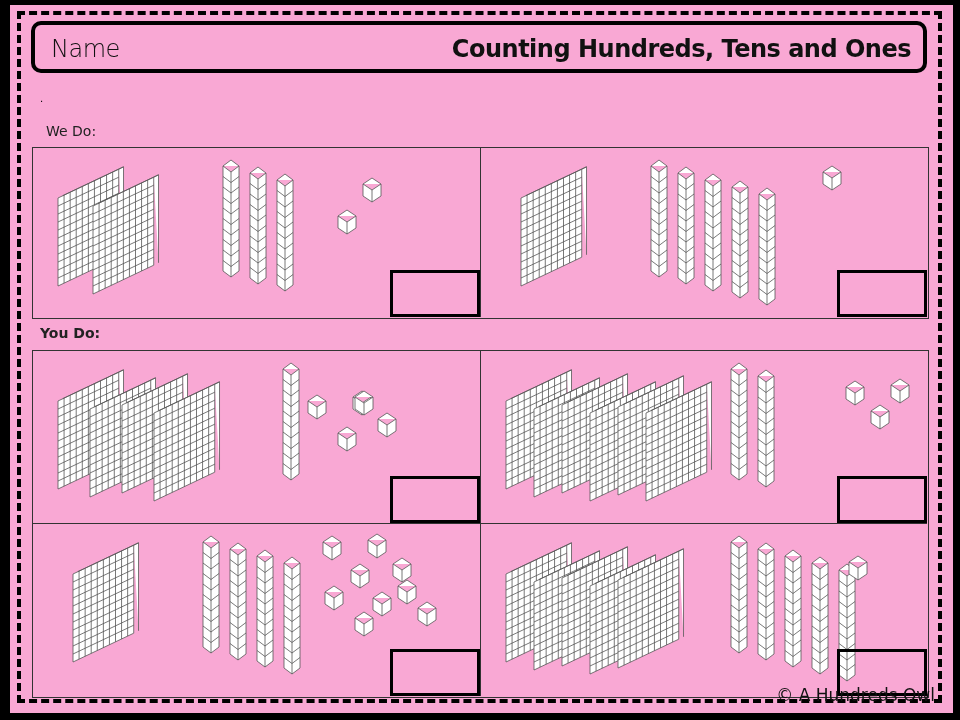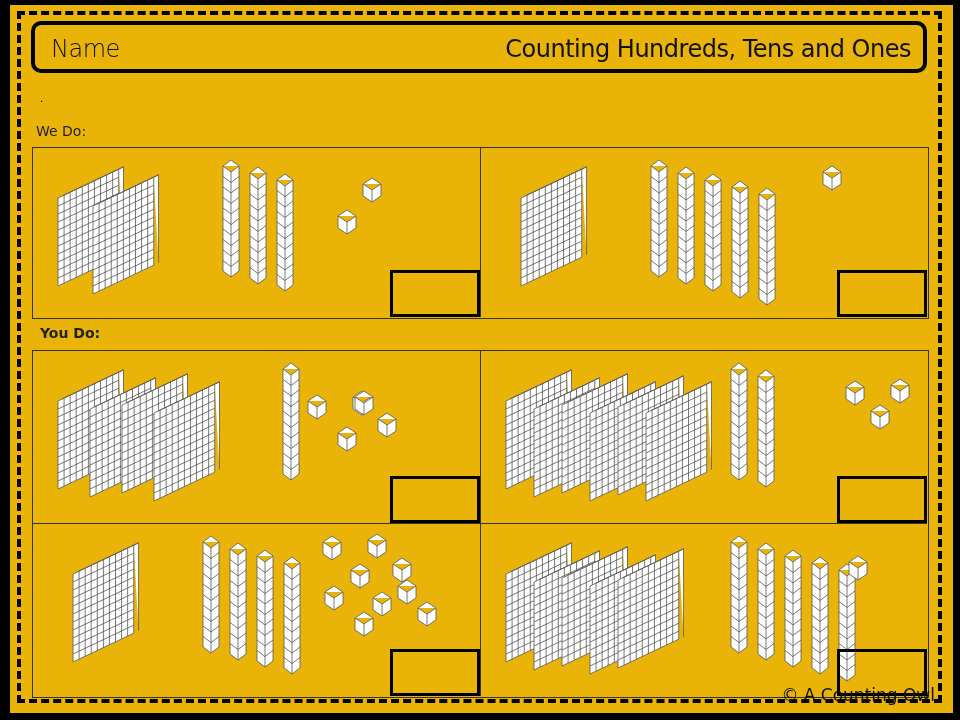--- a/index.html
+++ b/index.html
@@ -1,21 +1,21 @@
 <!DOCTYPE html>
 <html><head>
 <meta charset="utf-8">
 <style>
   html, body { margin:0; padding:0; }
   body { width:960px; height:720px; background:#000; position:relative; overflow:hidden; font-family:"DejaVu Sans", sans-serif; }
-  .page { position:absolute; left:10px; top:5px; width:943px; height:708px; background:#eab308; }
+  .page { position:absolute; left:10px; top:5px; width:943px; height:708px; background:#f9a8d4; }
   .dash { position:absolute; left:7px; top:6px; width:925px; height:692px; border:4px dashed #000; box-sizing:border-box; }
   .header { position:absolute; left:21px; top:16px; width:896px; height:52px; border:4px solid #000; border-radius:10px; box-sizing:border-box; }
   .header .name { position:absolute; left:16px; top:10px; font-size:24px; font-weight:300; color:#111; letter-spacing:-0.5px; }
-  .header .title { position:absolute; right:12px; top:10px; font-size:24px; font-weight:400; color:#111; letter-spacing:-0.5px; }
+  .header .title { position:absolute; right:12px; top:10px; font-size:24px; font-weight:700; color:#111; letter-spacing:-0.5px; }
   .dot { position:absolute; left:30px; top:88px; font-size:10px; }
   .section-label { position:absolute; font-size:14px; color:#222; }
   .grid { position:absolute; border:1.5px solid #333; box-sizing:border-box; }
   .panel { position:absolute; box-sizing:border-box; }
   .answer-box { position:absolute; width:90px; height:47px; border:3px solid #000; box-sizing:border-box; background:transparent; }
   .copyright { position:absolute; right:18px; bottom:8px; font-size:17px; color:#111; background:transparent; }
   svg.blocks { position:absolute; left:0; top:0; }
 </style>
 </head>
 <body>
@@ -23,21 +23,21 @@
 <div class="page">
   <div class="dash"></div>
 
   <div class="header">
     <span class="name">Name</span>
     <span class="title">Counting Hundreds, Tens and Ones</span>
   </div>
 
   <span class="dot">.</span>
 
-  <span class="section-label" style="left:26px;top:118px;">We Do:</span>
+  <span class="section-label" style="left:36px;top:118px;">We Do:</span>
 
   <div class="grid" style="left:22px;top:142px;width:897px;height:172px;">
     <div class="panel" id="p0" style="left:0;top:0;width:448px;height:169px;border-right:1.5px solid #333;">
         <svg class="blocks" width="447" height="169">
           <g stroke="#555" stroke-width="0.8" fill="none">
             <g>
               <path d="M25,50L85.72,21.2L85.72,109.2L25,138ZM31.072,47.12v88M37.144,44.24v88M43.215999999999994,41.36v88M49.288,38.48v88M55.36,35.6v88M61.431999999999995,32.72v88M67.50399999999999,29.84v88M73.576,26.959999999999997v88M79.648,24.08v88M25,58L85.72,29.2M25,66L85.72,37.2M25,74L85.72,45.2M25,82L85.72,53.2M25,90L85.72,61.2M25,98L85.72,69.2M25,106L85.72,77.2M25,114L85.72,85.2M25,122L85.72,93.2M25,130L85.72,101.2M29.8,47.6L90.52,18.8M85.72,21.2l4.8,-2.4v88" fill="#fff"></path>
             </g>
             <g>
               <path d="M60,58L120.72,29.2L120.72,117.2L60,146ZM66.072,55.12v88M72.144,52.24v88M78.216,49.36v88M84.288,46.48v88M90.36,43.6v88M96.43199999999999,40.72v88M102.50399999999999,37.84v88M108.576,34.959999999999994v88M114.648,32.08v88M60,66L120.72,37.2M60,74L120.72,45.2M60,82L120.72,53.2M60,90L120.72,61.2M60,98L120.72,69.2M60,106L120.72,77.2M60,114L120.72,85.2M60,122L120.72,93.2M60,130L120.72,101.2M60,138L120.72,109.2M64.8,55.6L125.52,26.8M120.72,29.2l4.8,-2.4v88" fill="#fff"></path>
@@ -255,14 +255,14 @@
             </g>
             <g>
               <path d="M368,38L377,32L386,38V50L377,56L368,50Z M368,38L377,44L386,38M377,44V56" fill="#fff"></path>
             </g>
           </g>
         </svg>
       <div class="answer-box" style="right:0;bottom:0;"></div>
     </div>
   </div>
 
-  <span class="copyright">© A Counting Owl</span>
+  <span class="copyright">© A Hundreds Owl</span>
 </div>
 
 </body></html>

